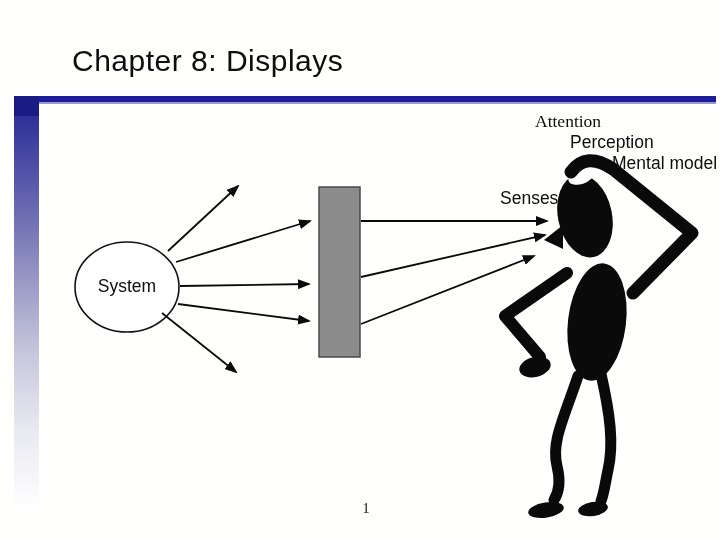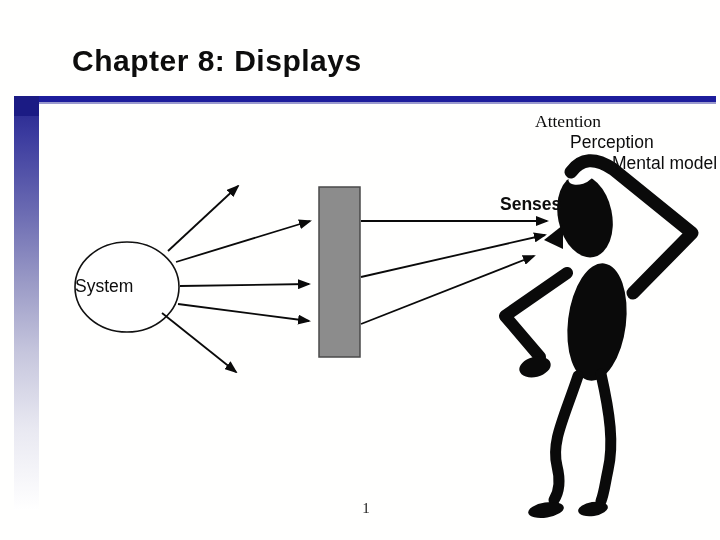--- a/index.html
+++ b/index.html
@@ -14,21 +14,21 @@
   body{
     font-family:"Liberation Sans","DejaVu Sans",sans-serif;
     background:#ffffff;
     position:relative;
     overflow:hidden;
   }
   .slide{position:absolute;left:0;top:0;width:720px;height:540px;background:#fffffe;}
 
   .slide-title{
     position:absolute;left:72px;top:44px;width:560px;
-    font-size:30px;font-weight:bold;color:var(--ink);
+    font-size:30px;font-weight:normal;color:var(--ink);
     letter-spacing:0.5px;
   }
 
   
   .title-rule{
     position:absolute;left:14px;top:96px;width:702px;height:8px;
     background:var(--accent-navy);
     border-bottom:2px solid #9a9ace;
   }
   
@@ -40,23 +40,23 @@
   .side-bar{
     position:absolute;left:14px;top:96px;width:25px;height:414px;
     background:linear-gradient(to bottom,
       #23238c 0%, #3a3a9e 9%, #6b6bb2 28%, #9a9ac6 45%,
       #c6c6dd 62%, #e8e8f1 80%, #ffffff 100%);
   }
 
   .diagram-svg{position:absolute;left:0;top:0;width:720px;height:540px;}
 
   .dlabel{position:absolute;color:var(--ink);font-size:17.5px;line-height:21px;white-space:nowrap;}
-  .system-label{left:75px;top:276px;width:104px;text-align:left;}
+  .system-label{left:75px;top:276px;width:104px;text-align:center;}
   .display-label-block{left:244px;top:133px;width:200px;text-align:center;white-space:normal;}
-  .senses-label{left:500px;top:194px;font-weight:bold;}
+  .senses-label{left:500px;top:188px;}
   .attention-label{left:535px;top:111px;font-family:Liberation Serif, serif;}
   .perception-label{left:570px;top:132px;}
   .mentalmodel-label{left:612px;top:153px;}
 
   .page-number{
     position:absolute;left:340px;top:500px;width:52px;text-align:center;
     font-family:"Liberation Serif","DejaVu Serif",serif;
     font-size:15px;color:#1a1a1a;
   }
 </style>

